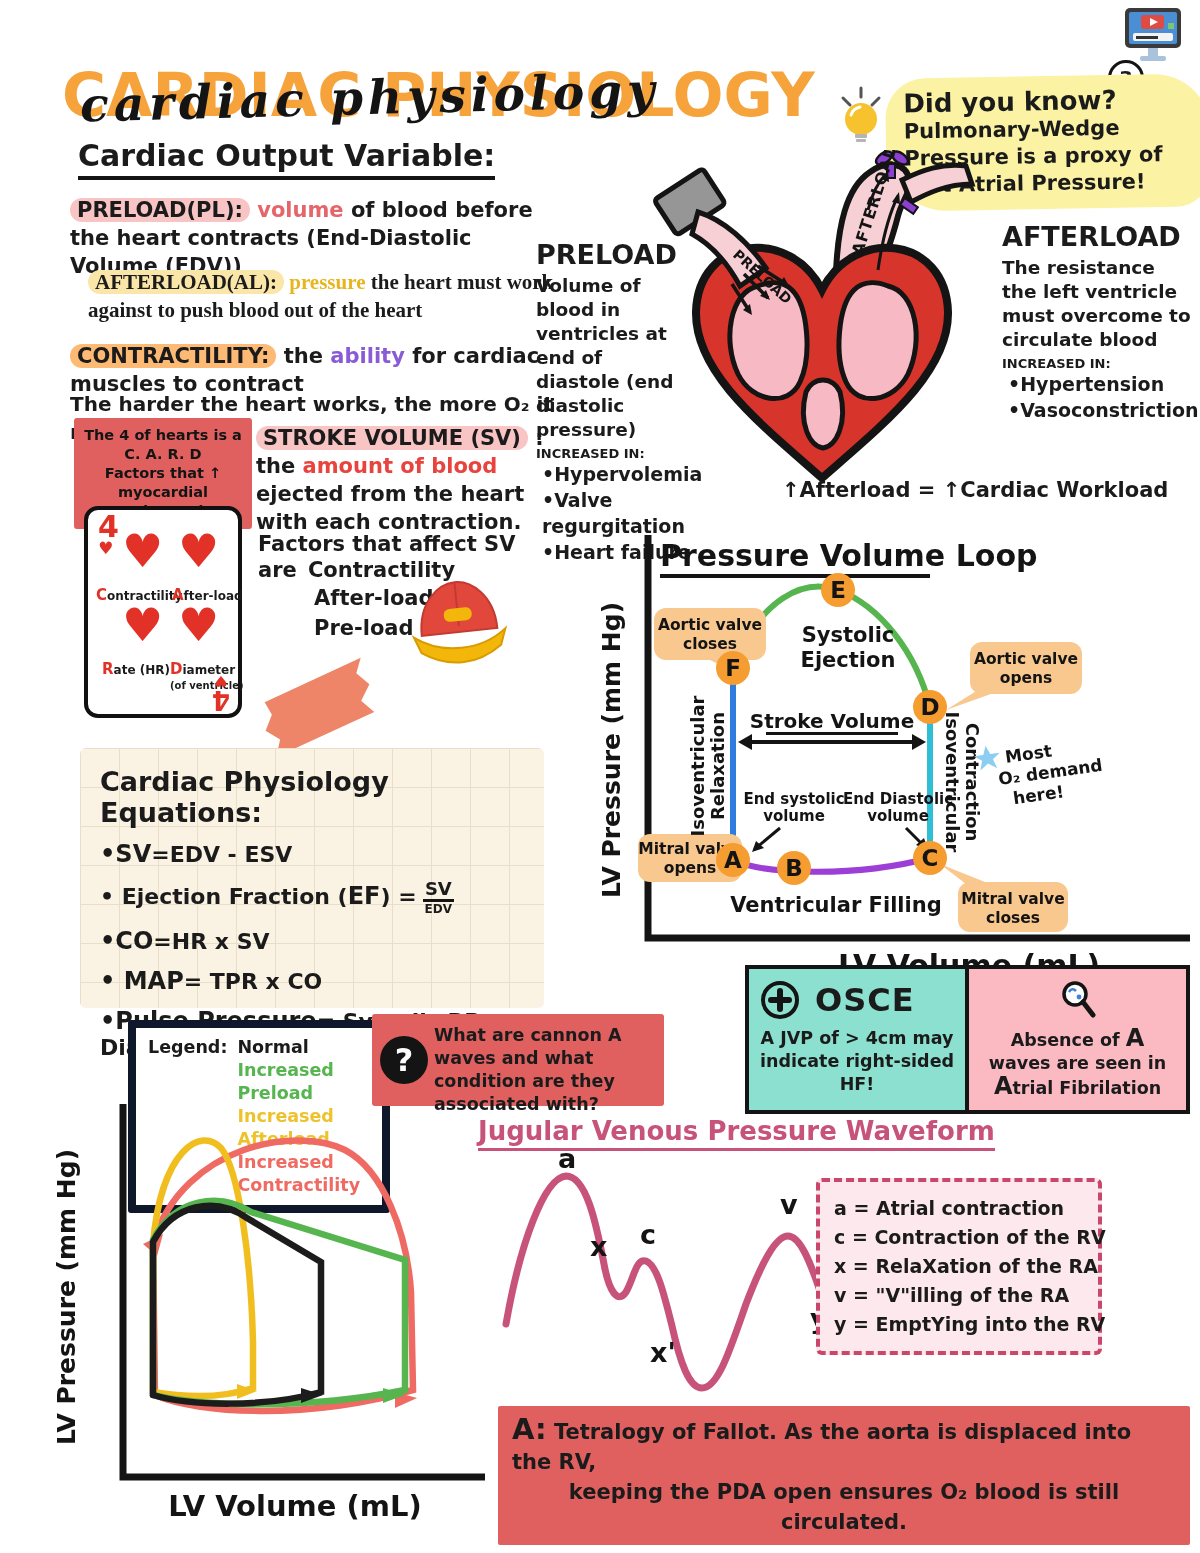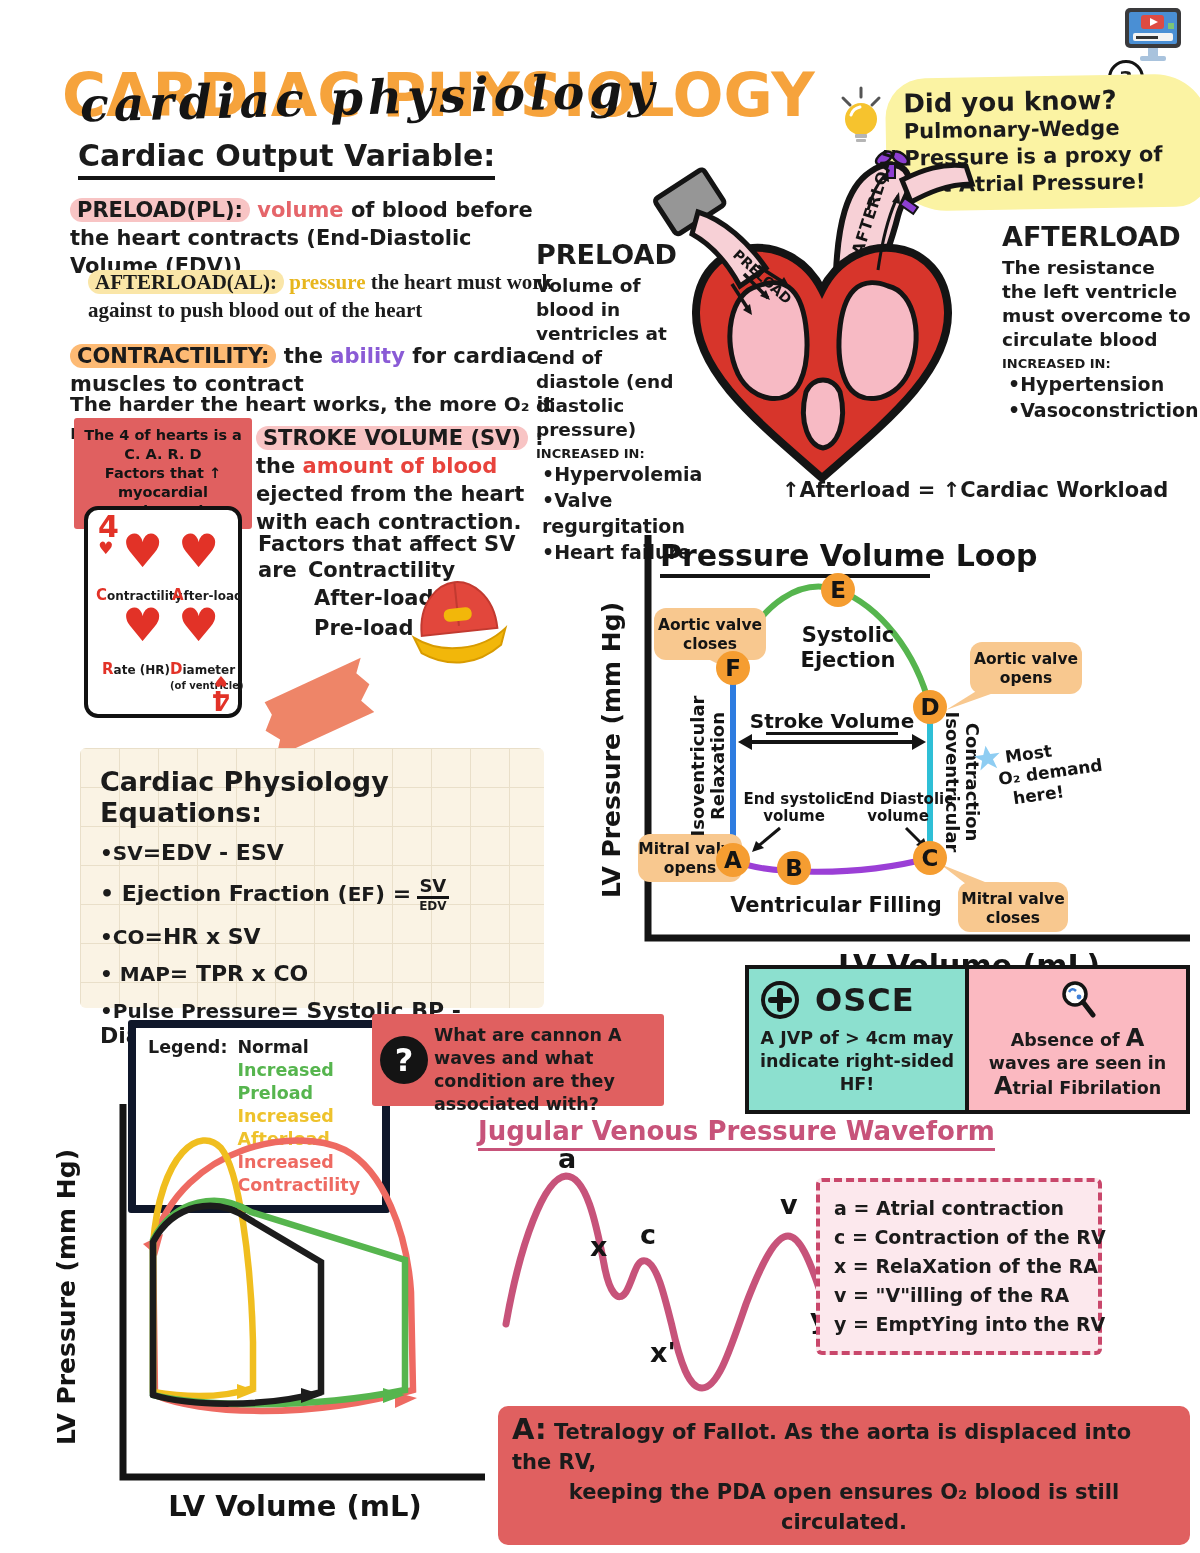--- a/index.html
+++ b/index.html
@@ -41,21 +41,21 @@
   .hcol .inc{font-size:13px;margin-top:4px;}
   .hcol .it{font-size:19px;line-height:26px;margin-left:6px;}
   .footnote{font-size:21px;font-weight:700;}
   
   .eqbox{background:#faf3e4;border-radius:6px;
          background-image:linear-gradient(#e9dfc9 1.5px,transparent 1.5px),
                           linear-gradient(90deg,#e9dfc9 1.5px,transparent 1.5px);
          background-size:39px 39px;padding:18px 20px;}
   .eqtitle{font-size:27px;font-weight:700;}
   .eqrow{font-size:22px;font-weight:700;margin-top:12px;}
-  .eqname{font-size:20px;}
+  .eqname{font-size:24px;}
   .frac{display:inline-flex;flex-direction:column;align-items:center;vertical-align:middle;line-height:1.05;margin-left:6px;}
   .fnum{font-size:18px;font-weight:700;}
   .fden{font-size:12px;font-weight:700;border-top:3px solid #141414;padding:1px 2px 0 2px;}
   
   .legendbox{background:#fff;border:8px solid #0f172a;border-radius:3px;padding:8px 12px;}
   .legrow{font-size:17.5px;font-weight:700;line-height:23px;}
   .leg-green{color:#56b54e;}.leg-yellow{color:#eec22c;}.leg-red{color:#ee6a62;}
   .qbox{background:#e06060;border-radius:3px;padding:10px 12px;}
   .qcircle{width:48px;height:48px;background:#141414;border-radius:50%;color:#fff;
            font-size:32px;font-weight:700;text-align:center;line-height:48px;}
@@ -64,21 +64,21 @@
   .oscewrap{border:4px solid #141414;display:flex;}
   .osce-left{background:#8ce0cf;width:196px;padding:10px;border-right:4px solid #141414;}
   .osce-right{background:#fbb9c1;width:197px;padding:10px;}
   .osce-title{font-size:32px;font-weight:700;letter-spacing:1px;}
   .osce-body{font-size:17.5px;font-weight:700;line-height:23px;text-align:center;margin-top:6px;}
   .bigA{font-size:24px;font-weight:700;}
   
   .jvp-title{font-size:26px;font-weight:700;color:#c7537a;border-bottom:3.5px solid #c7537a;padding-bottom:2px;}
   .keybox{background:#fce8ed;border:4px dashed #c9476b;border-radius:6px;padding:12px 14px;}
   .keyline{font-size:19px;font-weight:700;line-height:29px;white-space:nowrap;}
-  .ansbox{background:#e06060;padding:8px 14px;border-radius:10px;}
+  .ansbox{background:#e06060;padding:8px 14px;border-radius:2px;}
   .ans1{font-size:21px;font-weight:700;line-height:30px;}
   .ans2{font-size:21px;font-weight:700;line-height:30px;text-align:center;}
   .ansA{font-size:29px;font-weight:700;}
   svg text{font-family:"DejaVu Sans",sans-serif;font-weight:700;fill:#141414;}
 </style>
 </head>
 <body>
 
 <div class="page">
 

